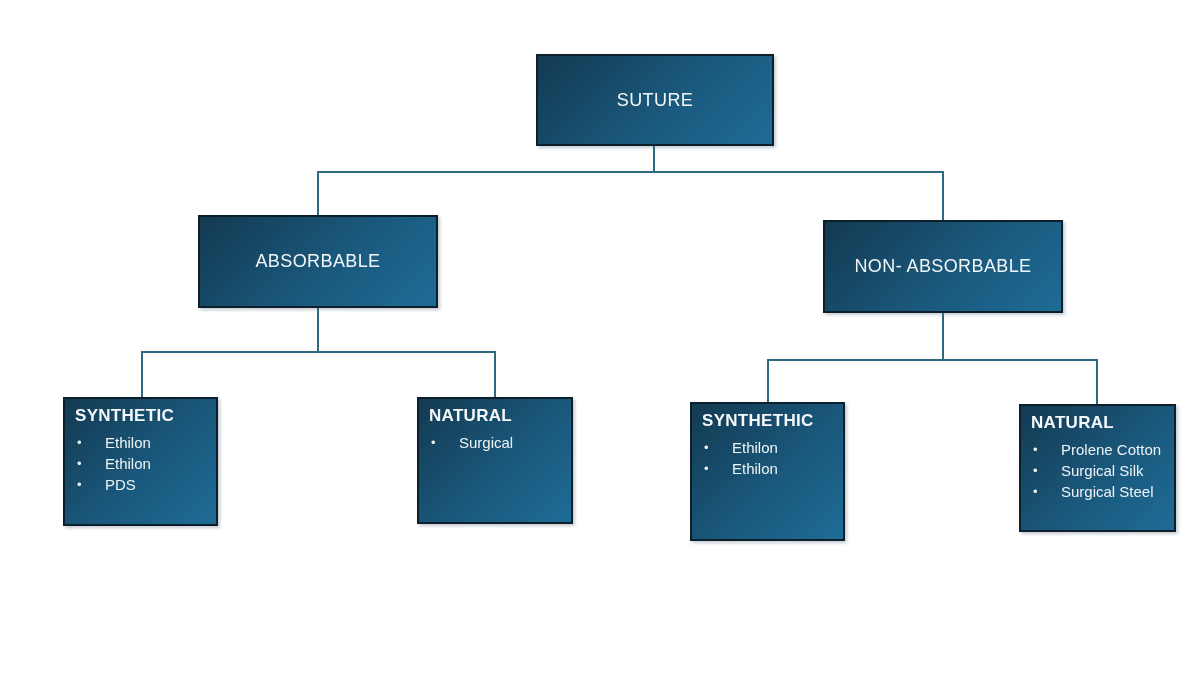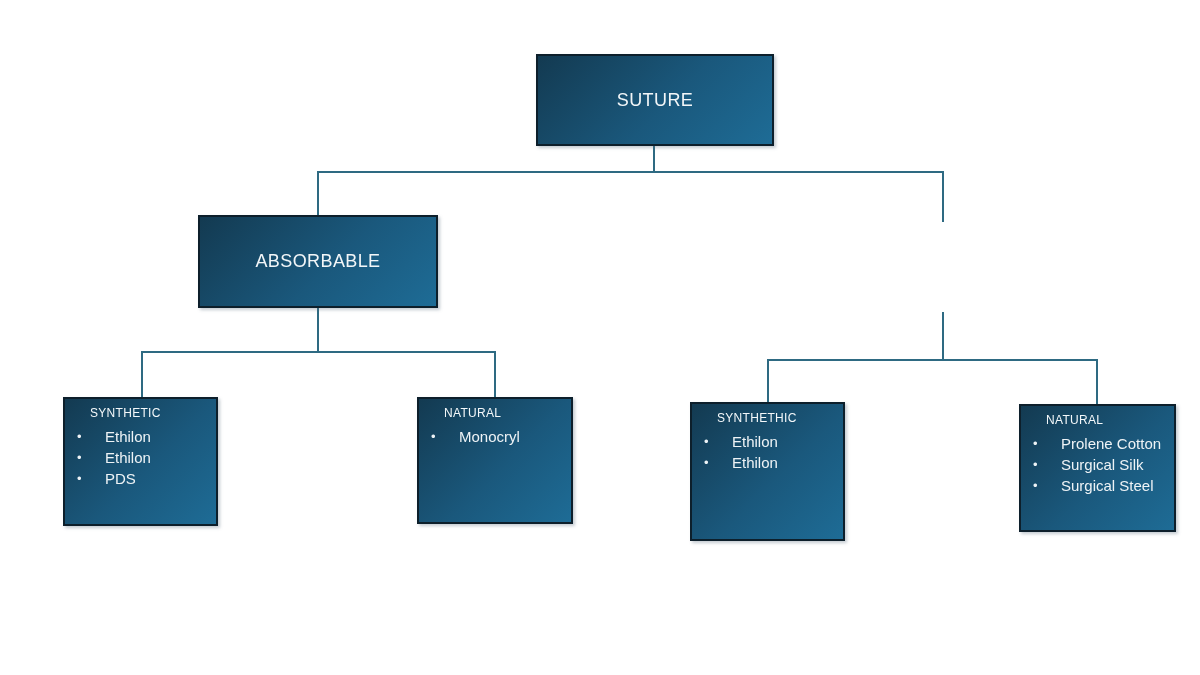--- a/index.html
+++ b/index.html
@@ -28,23 +28,23 @@
     align-items: center;
     justify-content: center;
     font-size: 18px;
     letter-spacing: 0.4px;
     text-align: center;
   }
   .node.leaf {
     padding: 7px 6px 0 10px;
   }
   .leaf .leaf-title {
-    margin: 0 0 6px 15px;
-    font-size: 12px;
-    font-weight: 400;
+    margin: 0 0 6px 0;
+    font-size: 17px;
+    font-weight: 700;
     letter-spacing: 0.3px;
     color: #f4f8fa;
   }
   .items {
     list-style: none;
     margin: 0;
     padding: 0;
     font-size: 15px;
   }
   .items li {
@@ -90,20 +90,23 @@
   <div class="v-line" style="left:1096px; top:359px; height:47px;"></div>
 
   <div class="node center" style="left:198px; top:215px; width:240px; height:93px;">
     <span>ABSORBABLE</span>
   </div>
 
   <div class="node center" style="left:536px; top:54px; width:238px; height:92px;">
     <span>SUTURE</span>
   </div>
 
+  <div class="node center" style="left:823px; top:220px; width:240px; height:93px;">
+    <span>NON- ABSORBABLE</span>
+  </div>
 
   <div class="node leaf" style="left:63px; top:397px; width:155px; height:129px;">
     <h3 class="leaf-title">SYNTHETIC</h3>
     <ul class="items">
       <li>
         <span class="dot">•</span>
         <span class="txt">Ethilon</span>
       </li>
       <li>
         <span class="dot">•</span>
@@ -114,21 +117,21 @@
         <span class="txt">PDS</span>
       </li>
     </ul>
   </div>
 
   <div class="node leaf" style="left:417px; top:397px; width:156px; height:127px;">
     <h3 class="leaf-title">NATURAL</h3>
     <ul class="items">
       <li>
         <span class="dot">•</span>
-        <span class="txt">Monocryl</span>
+        <span class="txt">Surgical</span>
       </li>
     </ul>
   </div>
 
   <div class="node leaf" style="left:690px; top:402px; width:155px; height:139px;">
     <h3 class="leaf-title">SYNTHETHIC</h3>
     <ul class="items">
       <li>
         <span class="dot">•</span>
         <span class="txt">Ethilon</span>

